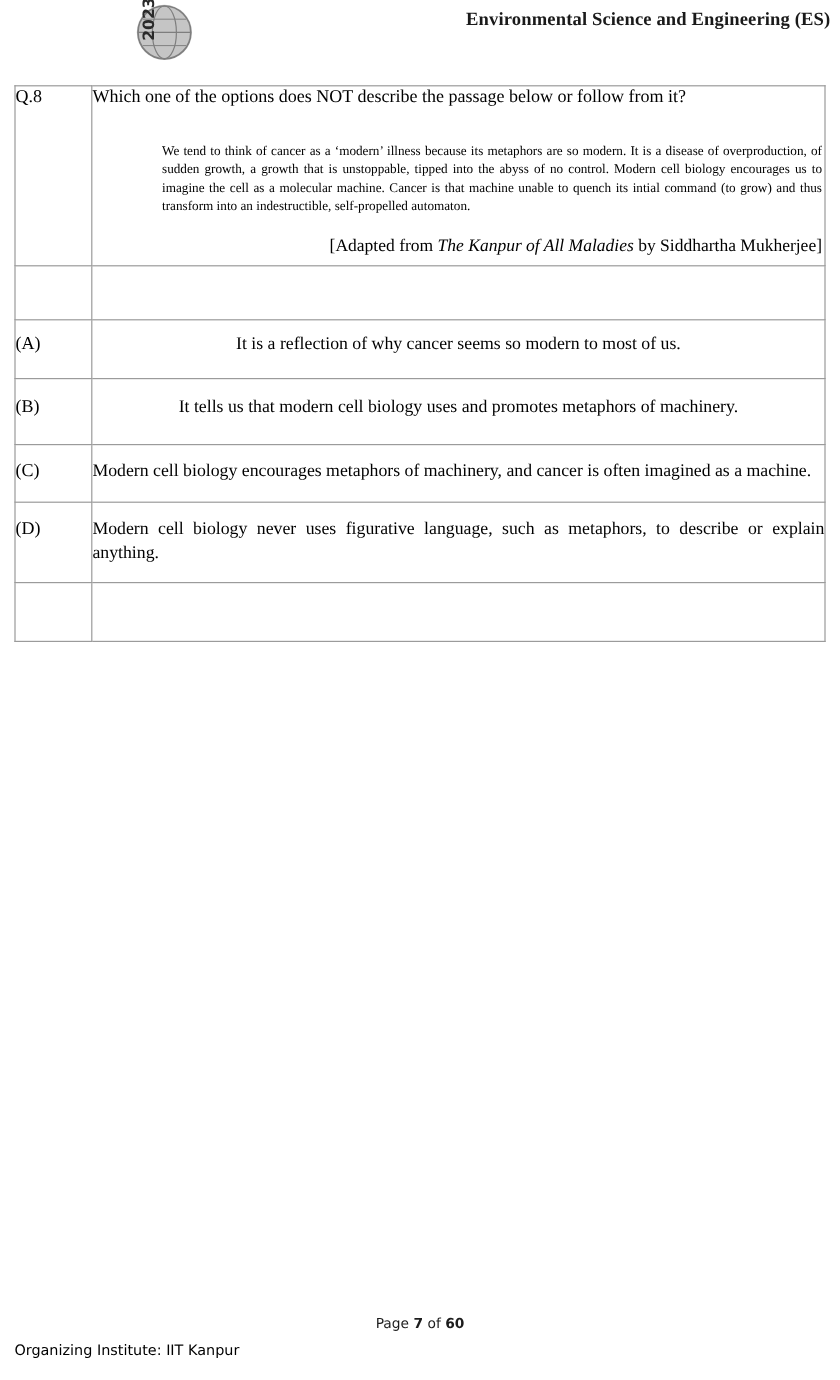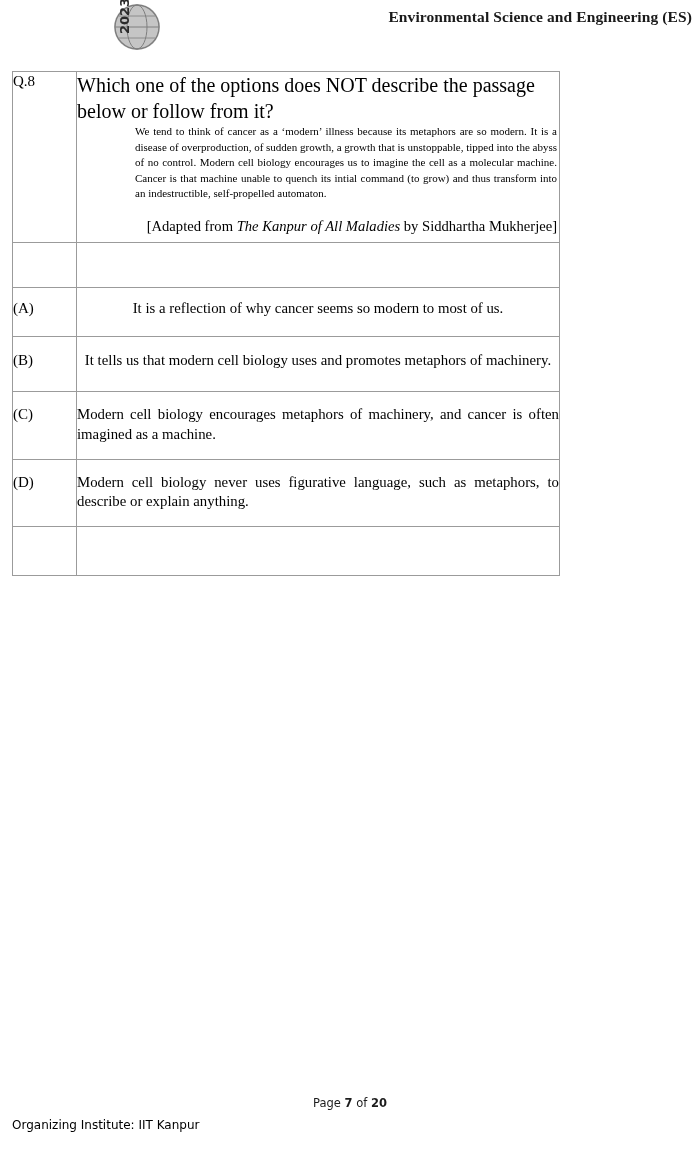--- a/index.html
+++ b/index.html
@@ -85,21 +85,21 @@
     font-size: 15.5px;
     color: #1a1a1a;
     letter-spacing: 0.1px;
   }
 
   
   .qtable {
     position: absolute;
     left: 12px;
     top: 71px;
-    width: 548px;
+    width: 676px;
     border-collapse: collapse;
     table-layout: fixed;
     padding-left: 46px;
   }
   .qtable td {
     border: 1px solid #9b9b9b;
     vertical-align: top;
     padding: 0;
   }
   .col-label {
@@ -110,22 +110,22 @@
     padding: 9px 0 9px 9px;
     line-height: 1.25;
     white-space: nowrap;
   }
   .cell-body {
     font-size: 15px;
     padding: 9px 9px 10px 10px;
     line-height: 1.28;
   }
   .q-stem {
-    font-size: 20px;
-    margin: 0 0 0 0;
+    font-size: 15px;
+    margin: 0 0 27px 0;
     line-height: 1.3;
   }
   .passage {
     margin: 0 2px 0 58px;
     text-align: justify;
     text-justify: inter-word;
     font-size: 11px;
     line-height: 1.42;
     font-family: Liberation Serif, serif;
   }
@@ -283,15 +283,15 @@
 
     <tr class="row-spacer-bottom">
       <td class="cell-label"></td>
       <td class="cell-body"></td>
     </tr>
 
   </tbody>
 </table>
 
 <div class="footer">
-  <div class="page-number"><span>Page </span><span class="pn-strong">7</span><span> of </span><span class="pn-strong">20</span></div>
+  <div class="page-number"><span>Page </span><span class="pn-strong">7</span><span> of </span><span class="pn-strong">60</span></div>
   <div class="org-institute">Organizing Institute: IIT Kanpur</div>
 </div>
 
 </body></html>

